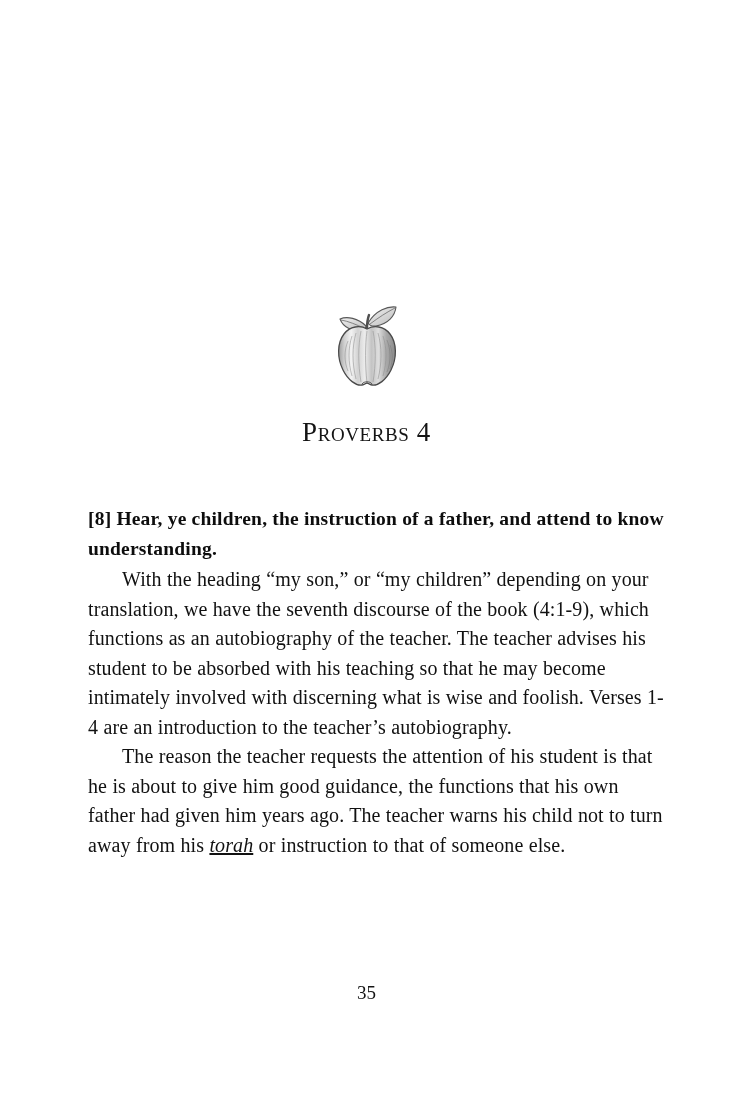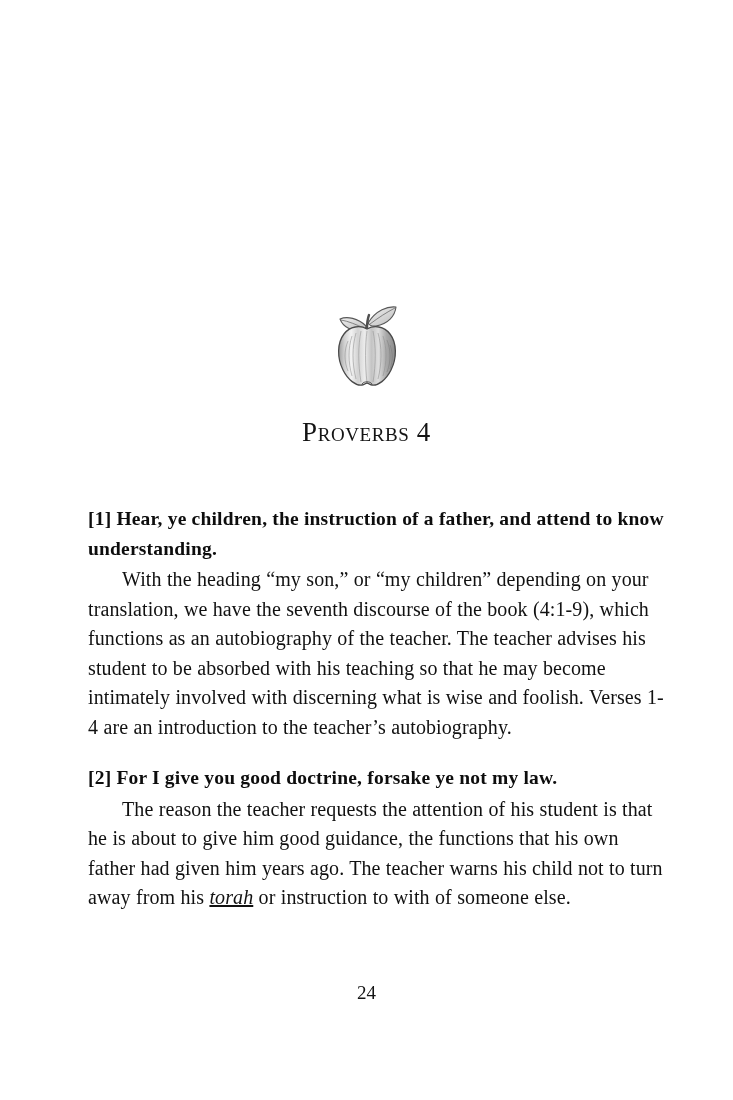--- a/index.html
+++ b/index.html
@@ -148,27 +148,26 @@
       </g>
 
       <path d="M31 84 C33 81 39 81 41 84" fill="none" stroke="#5a5a5a" stroke-width="1"></path>
     </svg>
   </div>
 
   <div class="chapter-title">Proverbs 4</div>
 
   <div class="column">
 
-    <p class="verse v1">[1] Hear, ye children, the instruction of a father, and attend to know understanding.</p>
+    <p class="verse v1">[8] Hear, ye children, the instruction of a father, and attend to know understanding.</p>
 
     <p class="body-par">With the heading “my son,” or “my children” depending on your translation, we have the seventh discourse of the book (4:1-9), which functions as an autobiography of the teacher. The teacher advises his student to be absorbed with his teaching so that he may become intimately involved with discerning what is wise and foolish. Verses 1-4 are an introduction to the teacher’s autobiography.</p>
 
-    <p class="verse v2">[2] For I give you good doctrine, forsake ye not my law.</p>
 
-    <p class="body-par"><span>The reason the teacher requests the attention of his student is that he is about to give him good guidance, the functions that his own father had given him years ago. The teacher warns his child not to turn away from his </span><em>torah</em><span> or instruction to with of someone else.</span></p>
+    <p class="body-par"><span>The reason the teacher requests the attention of his student is that he is about to give him good guidance, the functions that his own father had given him years ago. The teacher warns his child not to turn away from his </span><em>torah</em><span> or instruction to that of someone else.</span></p>
 
 
 
   </div>
 
-  <div class="folio">24</div>
+  <div class="folio">35</div>
 
 </div>
 
 </body></html>

